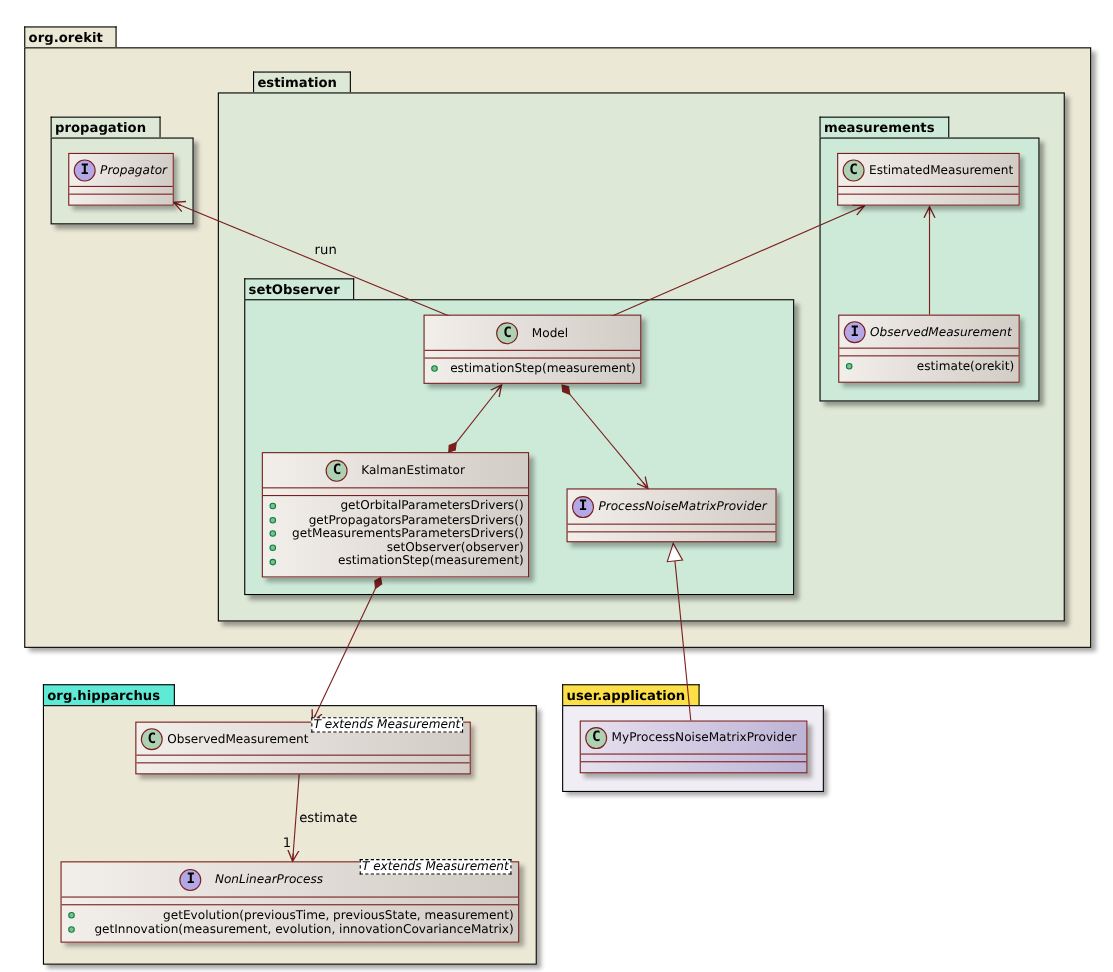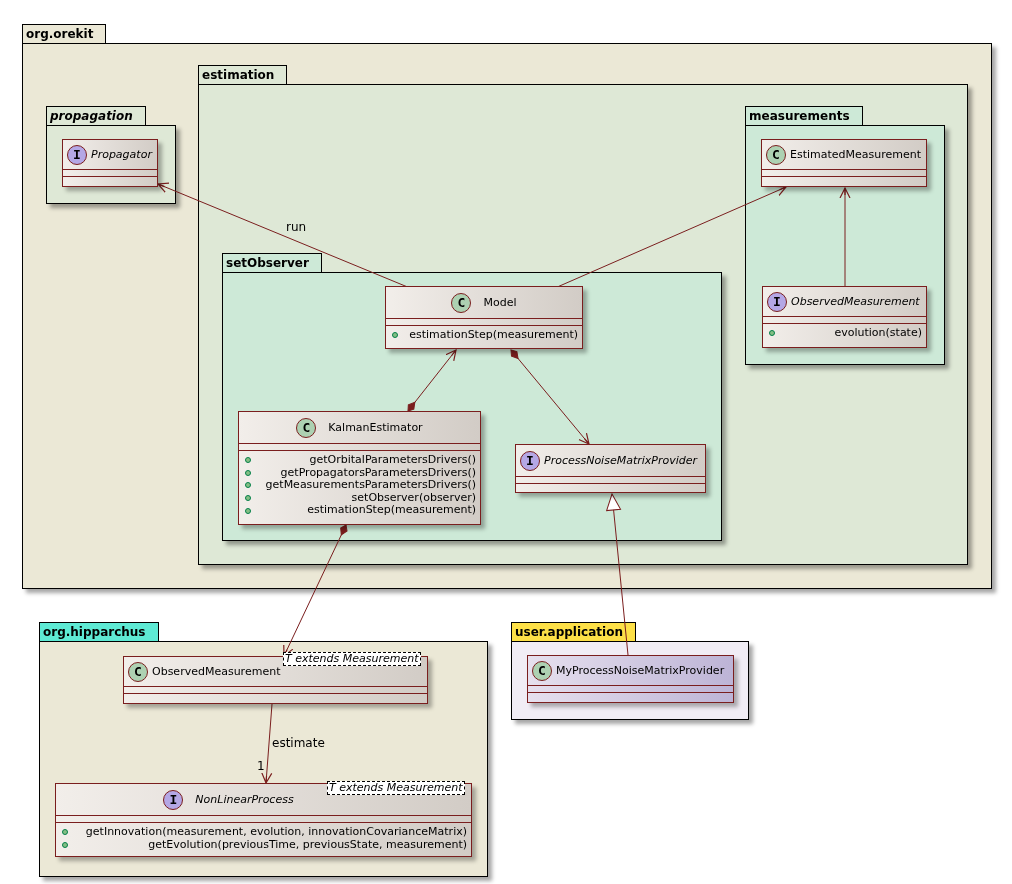--- a/index.html
+++ b/index.html
@@ -33,25 +33,25 @@
 </style>
 </head>
 <body>
 
 <div class="tabwrap" style="left:22px;top:24px;">
   <div class="pkg-tab" style="position:relative;background:#ebe8d6;">org.orekit</div>
 </div>
 <div class="pkg" style="left:22px;top:43px;width:970px;height:546px;background:#ebe8d6;"></div>
 
 <div class="tabwrap" style="left:198px;top:65px;">
-  <div class="pkg-tab" style="position:relative;background:#dee8d6;">estimation</div>
+  <div class="pkg-tab" style="position:relative;background:#dee8d6;margin-left:32px;">estimation</div>
 </div>
 <div class="pkg" style="left:198px;top:84px;width:770px;height:481px;background:#dee8d6;"></div>
 
-<div class="tabwrap" style="left:46px;top:106px;font-style:italic;">
+<div class="tabwrap" style="left:46px;top:106px;">
   <div class="pkg-tab" style="position:relative;background:#dee8d6;">propagation</div>
 </div>
 <div class="pkg" style="left:46px;top:125px;width:130px;height:79px;background:#dee8d6;"></div>
 
 <div class="tabwrap" style="left:745px;top:106px;">
   <div class="pkg-tab" style="position:relative;background:#cde9d7;">measurements</div>
 </div>
 <div class="pkg" style="left:745px;top:125px;width:200px;height:240px;background:#cde9d7;"></div>
 
 <div class="tabwrap" style="left:222px;top:253px;">
@@ -121,21 +121,21 @@
 
 <div class="cls" style="left:762px;top:286px;width:165px;height:62px;">
   <div class="cls-head left" style="height:30px;">
     <span class="circ i">I</span>
     <span class="italic">ObservedMeasurement</span>
   </div>
   <div class="sep"></div>
   <div class="methods">
     <div class="method">
         <span class="dot"></span>
-        <span>evolution(state)</span>
+        <span>estimate(orekit)</span>
       </div>
   </div>
 </div>
 
 <div class="cls" style="left:385px;top:286px;width:198px;height:63px;">
   <div class="cls-head" style="height:32px;">
     <span class="circ c" style="margin-right:12px;">C</span>
     <span>Model</span>
   </div>
   <div class="sep"></div>
@@ -196,25 +196,25 @@
 
 <div class="cls" style="left:55px;top:783px;width:417px;height:74px;">
   <div class="cls-head" style="height:32px;">
     <span class="circ i" style="margin-right:12px;">I</span>
     <span class="italic" style="margin-right:70px;">NonLinearProcess</span>
   </div>
   <div class="sep"></div>
   <div class="methods">
     <div class="method">
         <span class="dot"></span>
+        <span>getEvolution(previousTime, previousState, measurement)</span>
+      </div>
+    <div class="method">
+        <span class="dot"></span>
         <span>getInnovation(measurement, evolution, innovationCovarianceMatrix)</span>
-      </div>
-    <div class="method">
-        <span class="dot"></span>
-        <span>getEvolution(previousTime, previousState, measurement)</span>
       </div>
   </div>
 </div>
 <div class="tpl" style="left:327px;top:781px;">T extends Measurement</div>
 
 <div class="cls user" style="left:527px;top:655px;width:207px;height:48px;">
   <div class="cls-head left" style="height:30px;">
     <span class="circ c">C</span>
     <span>MyProcessNoiseMatrixProvider</span>
   </div>

